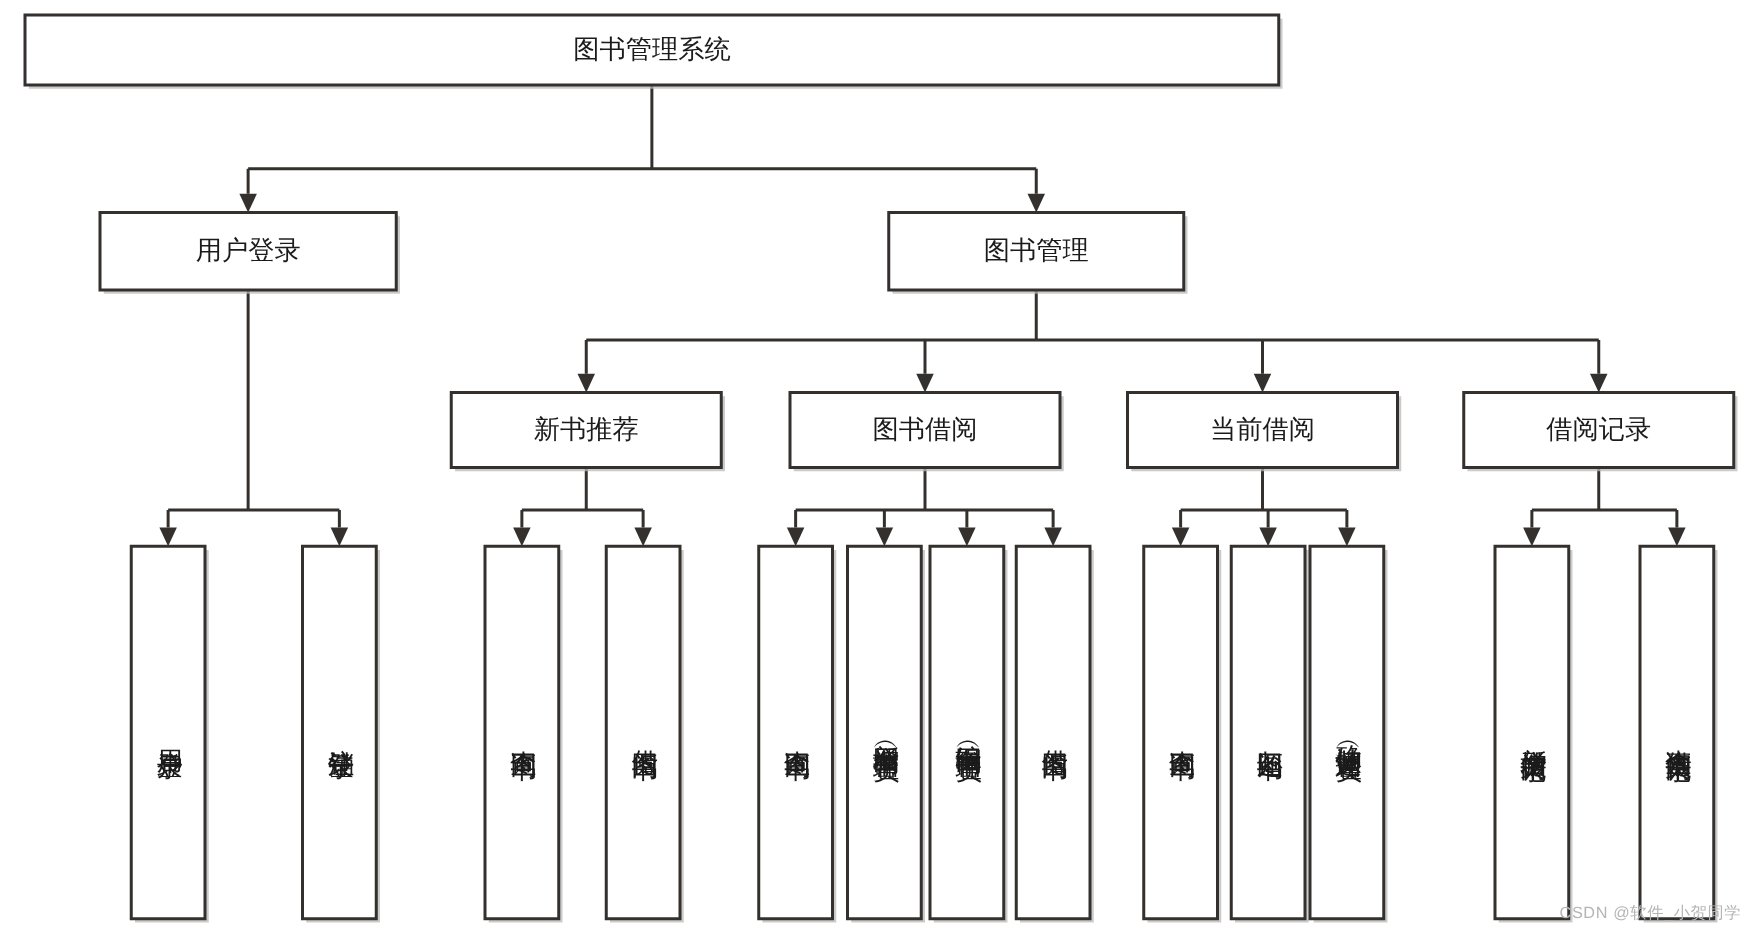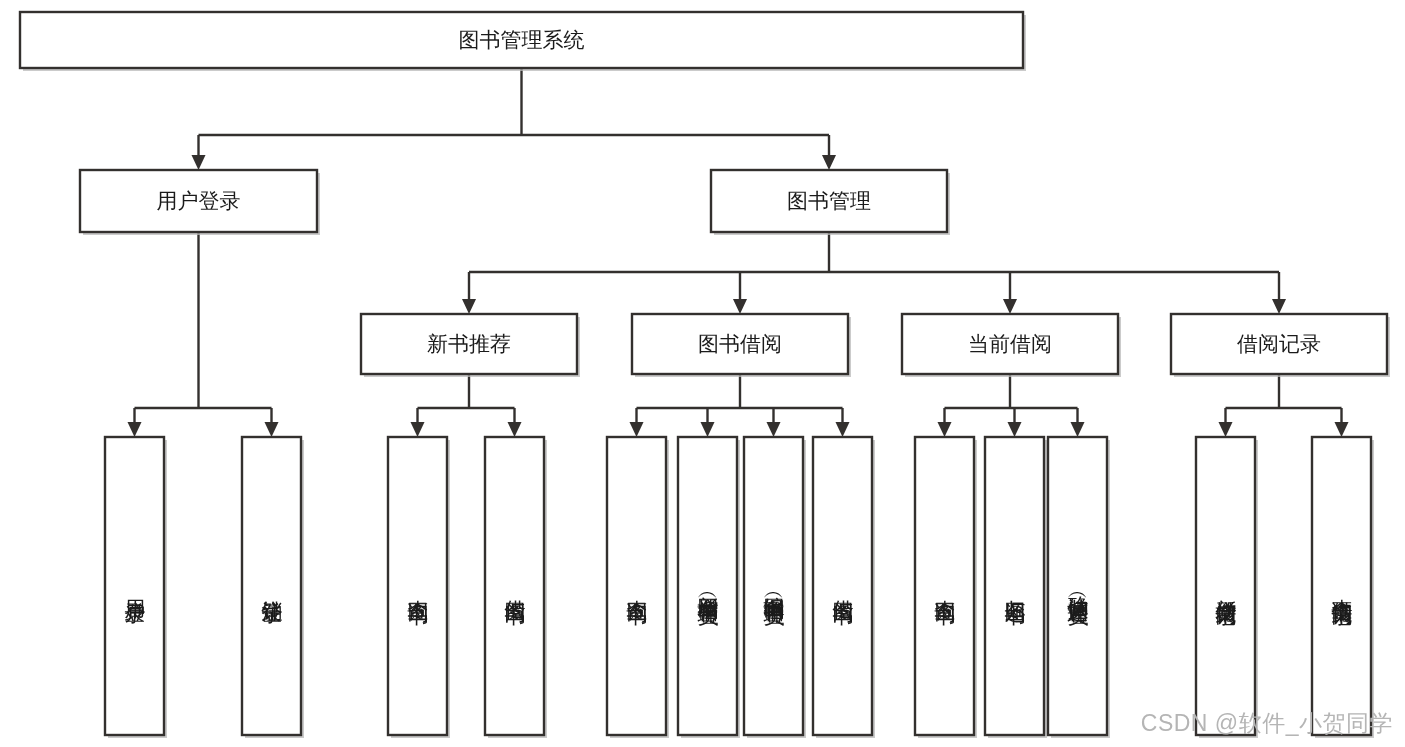--- a/index.html
+++ b/index.html
@@ -66,21 +66,21 @@
     color: #1b1b1b;
     letter-spacing: 1.5px;
     white-space: nowrap;
     pointer-events: none;
   }
   .watermark {
     position: absolute;
     right: 12px;
     bottom: 8px;
     font-family: "Liberation Sans", "DejaVu Sans", sans-serif;
-    font-size: 23px;
+    font-size: 13px;
     color: #b5b5b5;
     letter-spacing: 0.5px;
     user-select: none;
   }
 </style>
 </head>
 <body>
 
 <div id="diagram-root">
   <svg id="flow" viewBox="0 0 1405 747">

